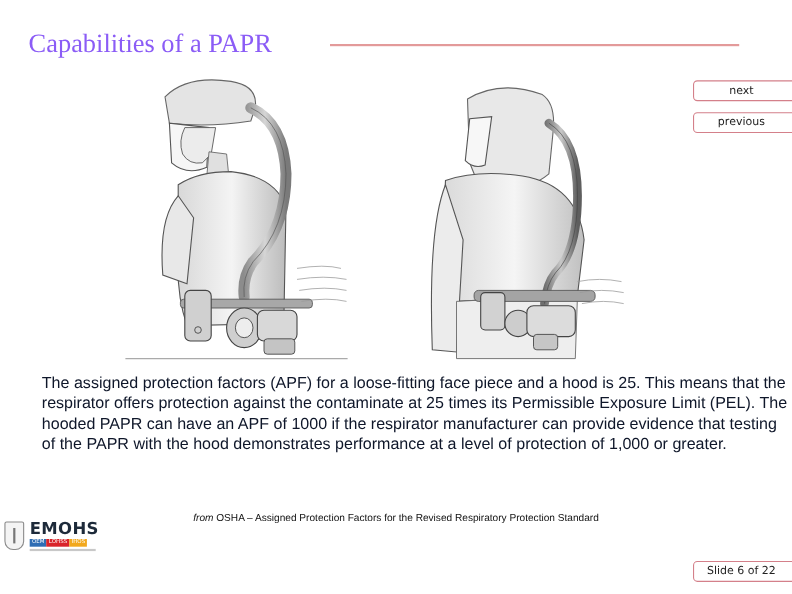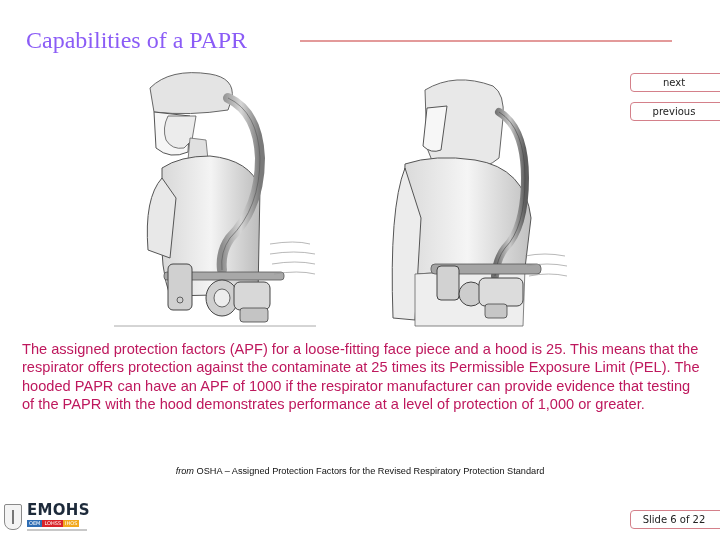--- a/index.html
+++ b/index.html
@@ -57,42 +57,42 @@
       position: absolute;
       top: 68px;
       height: 262px;
     }
     .figure-left { left: 110px; width: 210px; }
     .figure-right { left: 375px; width: 195px; }
     .figure svg { width: 100%; height: 100%; display: block; }
 
     .body-text {
       position: absolute;
-      left: 22px;
+      left: 38px;
       top: 340px;
       width: 680px;
       font-size: 14.6px;
       line-height: 18.3px;
-      color: #be185d;
+      color: #0f172a;
     }
     .citation {
       position: absolute;
       left: 0;
       width: 720px;
       top: 466px;
       text-align: center;
       font-size: 9.2px;
       color: #111111;
     }
     .citation em { font-style: italic; }
 
     .logo {
       position: absolute;
       left: 4px;
-      top: 502px;
+      top: 472px;
       width: 84px;
       height: 32px;
     }
     .logo-seal {
       position: absolute;
       left: 0;
       top: 2px;
       width: 18px;
       height: 26px;
       border: 1px solid #8a8a8a;

